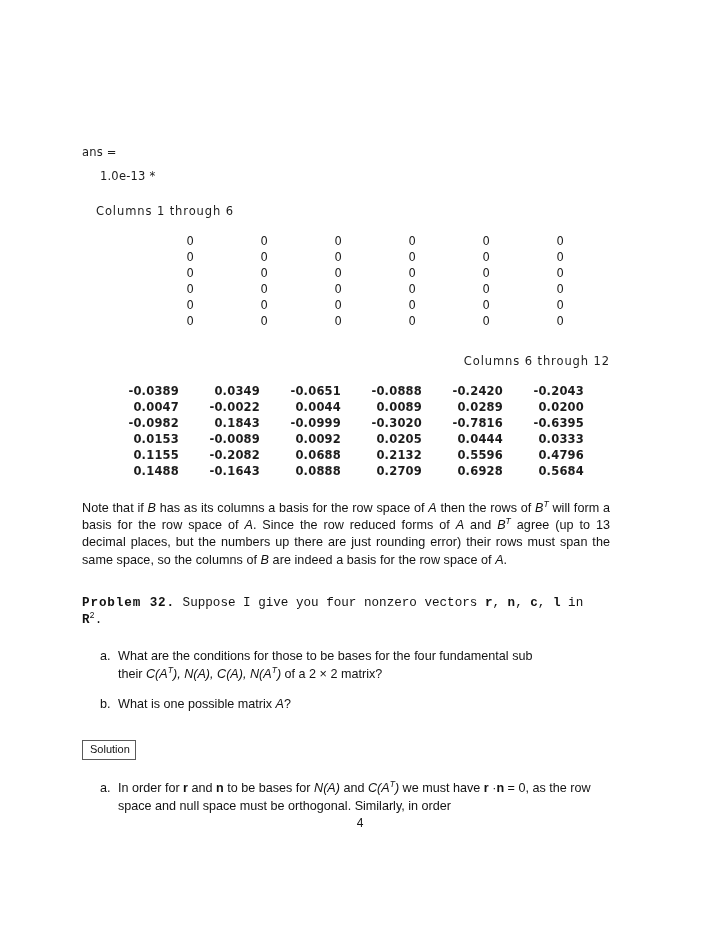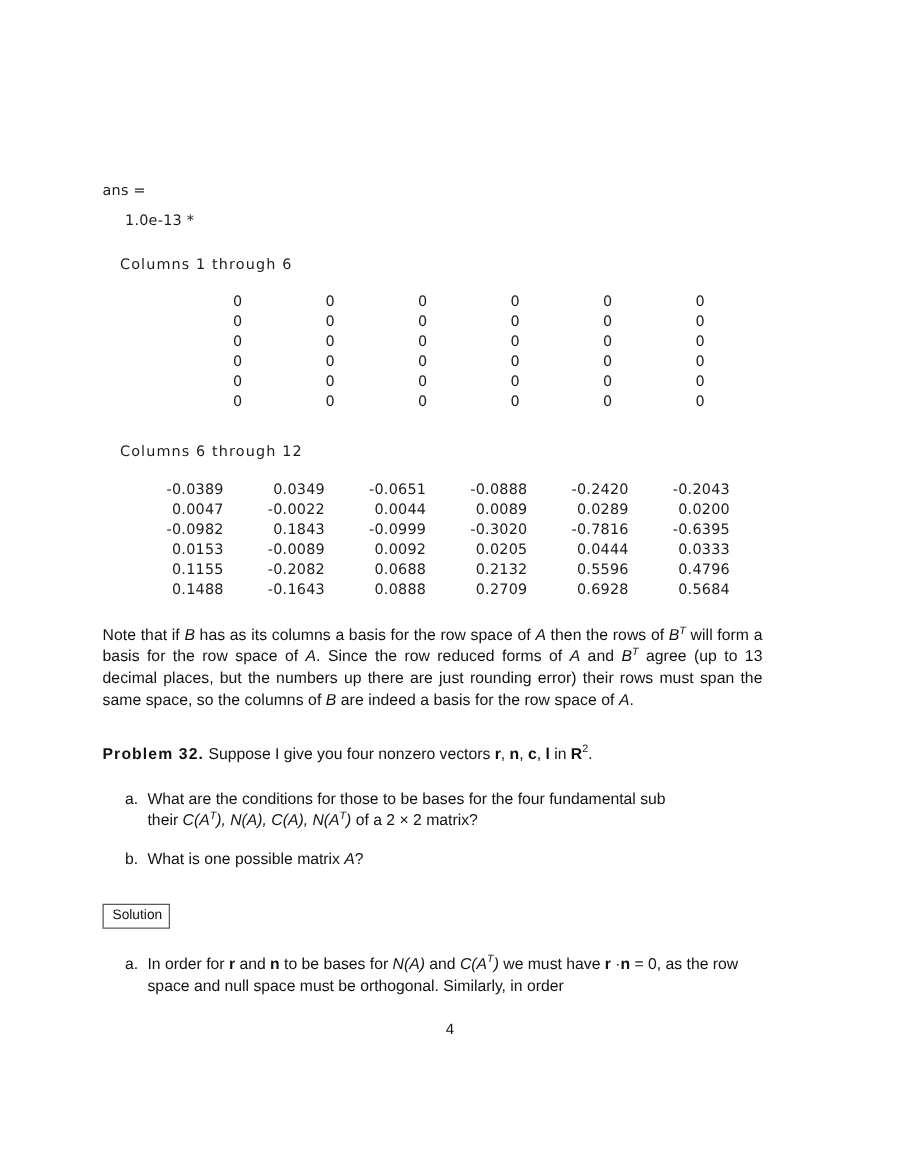--- a/index.html
+++ b/index.html
@@ -44,20 +44,21 @@
   }
   .console .scale-line {
     margin: 0 0 19px 18px;
   }
   .console .cols-line {
     margin: 0 0 14px 14px;
     letter-spacing: 0.9px;
   }
   .console .cols-line.second {
     margin-top: 0;
+    text-align: right;
   }
 
   .matrix {
     border-collapse: collapse;
     margin: 0 0 0 0;
     font-family: "DejaVu Sans", sans-serif;
     font-size: 11.5px;
   }
   .matrix td {
     text-align: right;
@@ -71,20 +72,21 @@
     padding-left: 0;
   }
   .matrix.zeros {
     margin-left: 38px;
   }
   .matrix.nums td {
     width: 81px;
   }
   .matrix.nums {
     margin-left: 16px;
+    font-weight: bold;
   }
   .spacer-after-zeros { height: 24px; }
   .spacer-after-nums { height: 21px; }
 
   
   .prose {
     font-size: 12.6px;
     line-height: 17.2px;
     text-align: justify;
     color: #121212;
@@ -99,20 +101,21 @@
     vertical-align: super;
     line-height: 0;
   }
 
   .gap-note { height: 26px; }
 
   .problem-head {
     font-size: 12.6px;
     line-height: 17.2px;
     color: #121212;
+    font-family: Liberation Mono, monospace;
   }
   .problem-head .plabel {
     font-weight: bold;
     letter-spacing: 0.9px;
   }
 
   .gap-prob { height: 19px; }
 
   ol.items {
     list-style: none;

